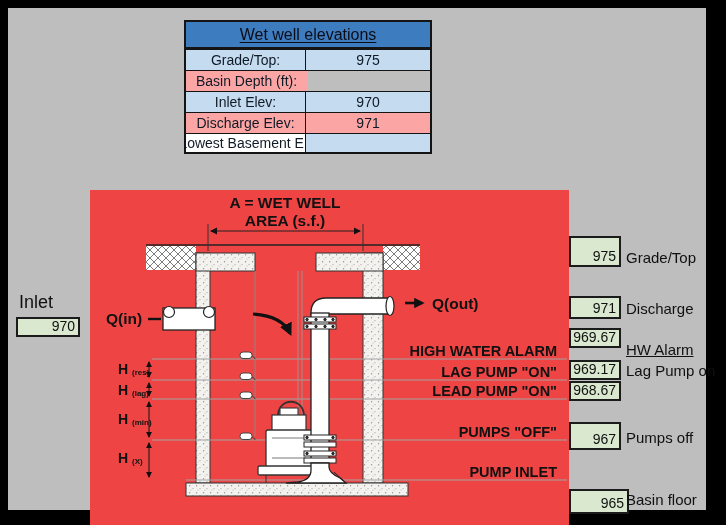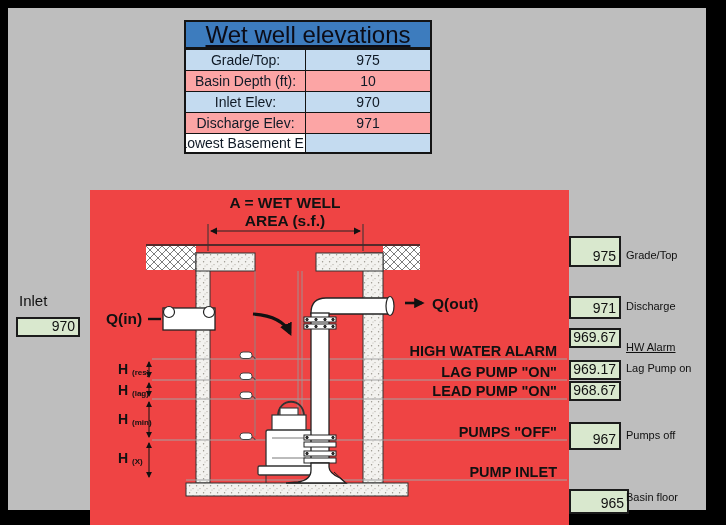--- a/index.html
+++ b/index.html
@@ -5,50 +5,50 @@
   html,body{margin:0;padding:0;}
   body{width:726px;height:525px;background:#000;position:relative;overflow:hidden;
        font-family:"Liberation Sans",sans-serif;}
   #app{position:absolute;left:0;top:0;width:726px;height:525px;}
   .content{position:absolute;left:8px;top:8px;width:698px;height:502px;background:#BEBEBE;}
 
   
   .wtable{position:absolute;left:176px;top:12px;width:248px;}
   .thead{box-sizing:border-box;height:29px;background:#3D7CBE;border:2px solid #141414;
          display:flex;align-items:center;justify-content:center;
-         font-size:24px;color:#0c0c16;}
+         font-size:16px;color:#0c0c16;}
   .thead span{text-decoration:underline;text-underline-offset:2px;}
   .trow{box-sizing:border-box;display:flex;height:21px;border-left:2px solid #141414;
         border-right:2px solid #141414;border-top:1.5px solid #141414;}
   .trow.last{border-bottom:2px solid #141414;}
   .tlabel,.tvalue{box-sizing:border-box;display:flex;align-items:center;justify-content:center;
         font-size:14px;color:#101a26;white-space:nowrap;overflow:hidden;}
   .tlabel{width:121px;}
   .tvalue{width:127px;border-left:1.5px solid #141414;}
   .bg-light{background:#C4DBF0;}
   .bg-med{background:#fca5a5;}
   .bg-white{background:#FFFFFF;}
 
   
   .gcell{position:absolute;box-sizing:border-box;background:#D9E8CE;border:2px solid #1b1b1b;
          display:flex;align-items:flex-end;justify-content:flex-end;
          padding:0 3px 1px 0;font-size:14px;color:#101010;}
-  .glabel{position:absolute;left:618px;font-size:11px;color:#101010;white-space:nowrap;}
+  .glabel{position:absolute;left:618px;font-size:15px;color:#101010;white-space:nowrap;}
   .e0{left:561px;top:228px;width:52px;height:31px;}
   .e1{left:561px;top:288px;width:52px;height:23px;}
   .e2{left:561px;top:320px;width:52px;height:20px;}
   .e3{left:561px;top:352px;width:52px;height:20px;}
   .e4{left:561px;top:373px;width:52px;height:20px;}
   .e5{left:561px;top:414px;width:52px;height:28px;}
   .e6{left:561px;top:481px;width:60px;height:25px;}
   .l0{top:241px;} .l1{top:292px;} .l2{top:333px;text-decoration:underline;} .l3{top:354px;}
   .l4{top:374px;} .l5{top:421px;} .l6{top:483px;}
 
   
-  .inlet-label{position:absolute;left:11px;top:284px;font-size:15px;color:#101010;}
+  .inlet-label{position:absolute;left:11px;top:284px;font-size:18px;color:#101010;}
   .inlet-cell{left:8px;top:309px;width:64px;height:20px;}
 
   
   .diagram{position:absolute;left:82px;top:182px;width:479px;height:380px;background:#ef4444;}
   .diagram svg{display:block;}
   text{font-family:"Liberation Sans",sans-serif;}
   .dt{font-weight:bold;font-size:15.5px;fill:#111;}
   .dl{font-weight:bold;font-size:14.5px;fill:#111;}
   .dh{font-weight:bold;font-size:14px;fill:#111;}
   .dhs{font-weight:bold;font-size:8px;fill:#111;}
@@ -62,21 +62,20 @@
     <div class="wtable">
       <div class="thead">
         <span>Wet well elevations</span>
       </div>
       <div class="trow">
         <div class="tlabel bg-light">Grade/Top:</div>
         <div class="tvalue bg-light">975</div>
       </div>
       <div class="trow">
         <div class="tlabel bg-med">Basin Depth (ft):</div>
-        <div class="tvalue bg-med">10</div>
       </div>
       <div class="trow">
         <div class="tlabel bg-light">Inlet Elev:</div>
         <div class="tvalue bg-light">970</div>
       </div>
       <div class="trow">
         <div class="tlabel bg-med">Discharge Elev:</div>
         <div class="tvalue bg-med">971</div>
       </div>
       <div class="trow last">

